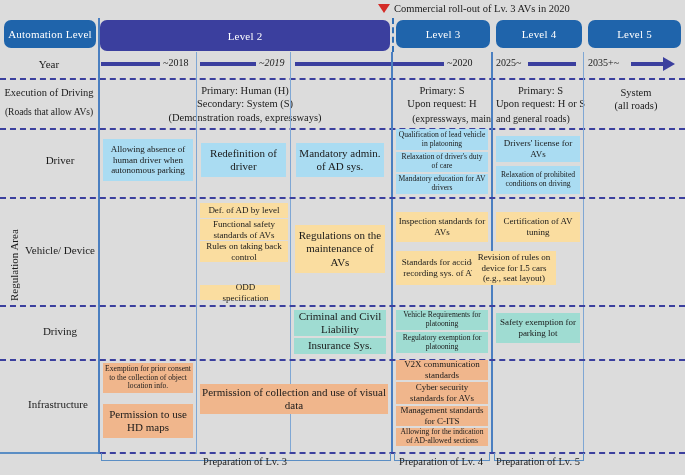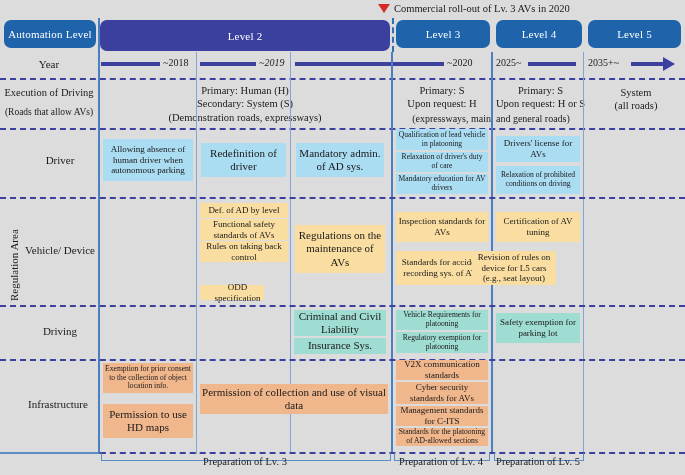--- a/index.html
+++ b/index.html
@@ -202,21 +202,21 @@
   <div class="chip blue f9" style="left:496px;top:136px;width:84px;height:26px;">Drivers' license for AVs</div>
   <div class="chip blue f8" style="left:496px;top:166px;width:84px;height:28px;">Relaxation of prohibited conditions on driving</div>
 
   <div class="hdash" style="top:197px;"></div>
 
   <div class="rowlabel" style="left:22px;top:197px;width:76px;height:108px;white-space:pre-line;">Vehicle/ Device</div>
 
   <div class="chip tan f9" style="left:200px;top:203px;width:88px;height:15px;">Def. of AD by level</div>
   <div class="chip tan f9" style="left:200px;top:219px;width:88px;height:21px;">Functional safety standards of AVs</div>
   <div class="chip tan f9" style="left:200px;top:241px;width:88px;height:21px;">Rules on taking back control</div>
-  <div class="chip tan f9" style="left:200px;top:285px;width:64px;height:15px;padding-left:13px;">ODD specification</div>
+  <div class="chip tan f9" style="left:200px;top:285px;width:80px;height:15px;padding-left:13px;">ODD specification</div>
 
   <div class="chip tan f11" style="left:295px;top:225px;width:90px;height:48px;">Regulations on the maintenance of AVs</div>
 
   <div class="chip tan f9" style="left:396px;top:212px;width:92px;height:30px;">Inspection standards for AVs</div>
   <div class="chip tan f9" style="left:396px;top:251px;width:92px;height:34px;">Standards for accident recording sys. of AVs</div>
 
   <div class="chip tan f9" style="left:496px;top:212px;width:84px;height:30px;">Certification of AV tuning</div>
   <div class="chip tan f9" style="left:472px;top:251px;width:84px;height:34px;">Revision of rules on device for L5 cars (e.g., seat layout)</div>
 
   <div class="hdash" style="top:305px;"></div>
@@ -236,21 +236,21 @@
   <div class="rowlabel" style="left:16px;top:359px;width:84px;height:92px;">Infrastructure</div>
 
   <div class="chip peach f8" style="left:103px;top:363px;width:90px;height:30px;">Exemption for prior consent to the collection of object location info.</div>
   <div class="chip peach f11" style="left:103px;top:404px;width:90px;height:34px;">Permission to use HD maps</div>
 
   <div class="chip peach f11" style="left:200px;top:384px;width:188px;height:30px;">Permission of collection and use of visual data</div>
 
   <div class="chip peach f9" style="left:396px;top:360px;width:92px;height:20px;">V2X communication standards</div>
   <div class="chip peach f9" style="left:396px;top:382px;width:92px;height:22px;">Cyber security standards for AVs</div>
   <div class="chip peach f9" style="left:396px;top:406px;width:92px;height:20px;">Management standards for C-ITS</div>
-  <div class="chip peach f8" style="left:396px;top:428px;width:92px;height:18px;">Standards for the platooning of AD-allowed sections</div>
+  <div class="chip peach f8" style="left:396px;top:428px;width:92px;height:18px;">Allowing for the indication of AD-allowed sections</div>
 
   <div class="hdash" style="top:452px;"></div>
   <div class="botline" style="left:0;top:452px;width:98px;"></div>
 
   <div class="brk" style="left:101px;top:453px;width:288px;"></div>
   <div class="brklab" style="left:101px;top:456px;width:288px;">Preparation of Lv. 3</div>
 
   <div class="brk" style="left:394px;top:453px;width:94px;"></div>
   <div class="brklab" style="left:394px;top:456px;width:94px;">Preparation of Lv. 4</div>
 

